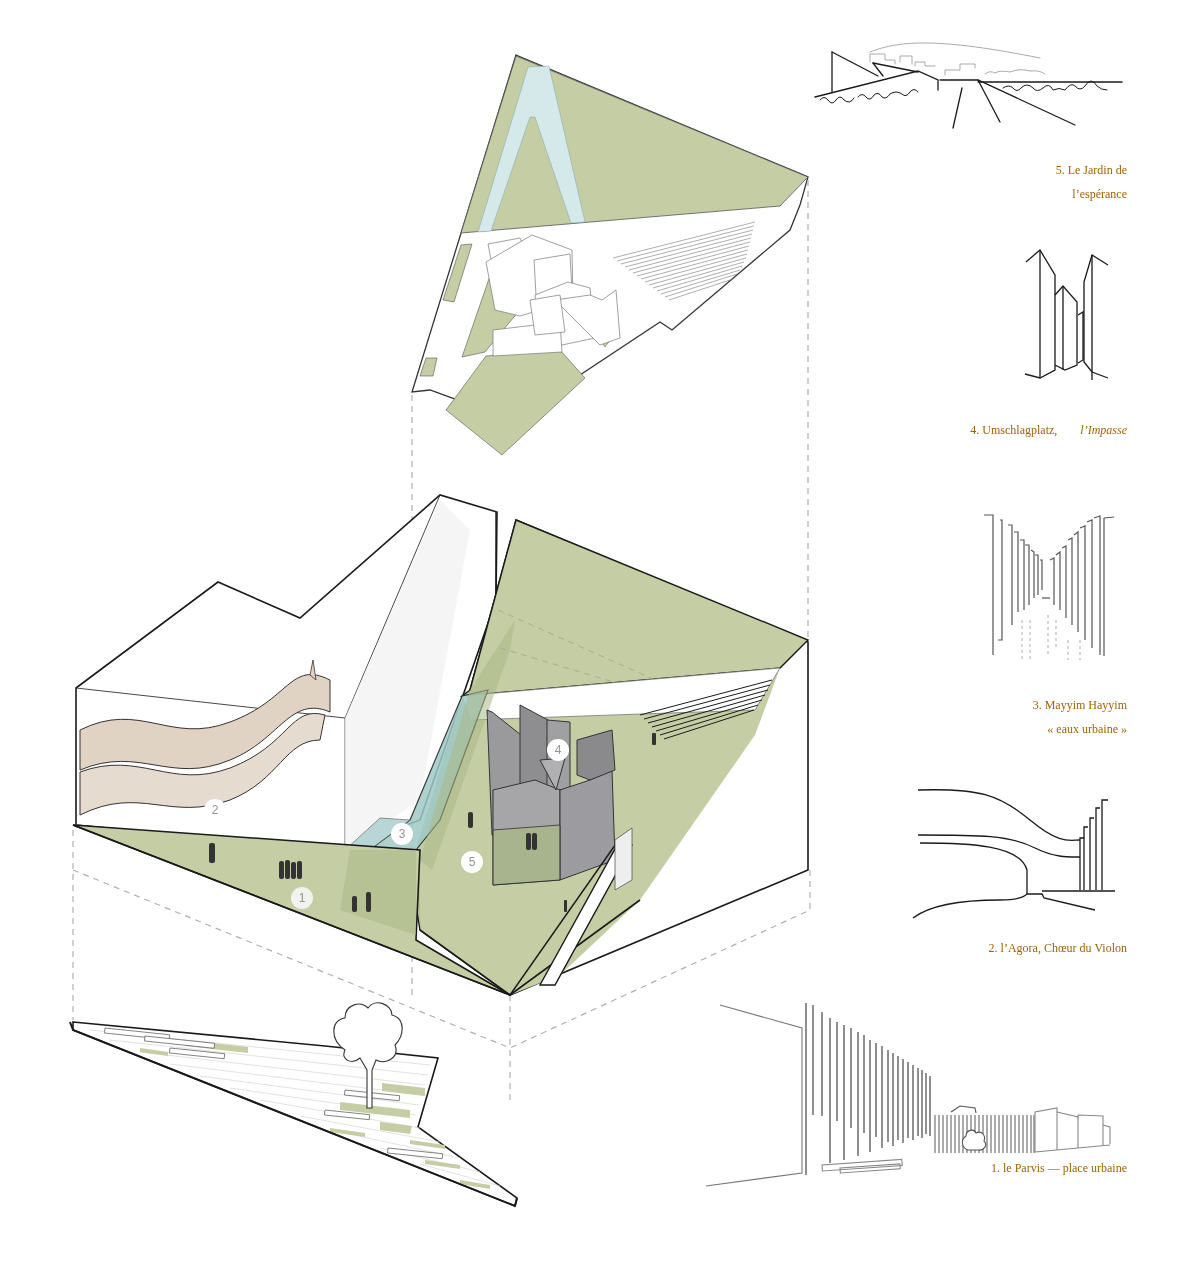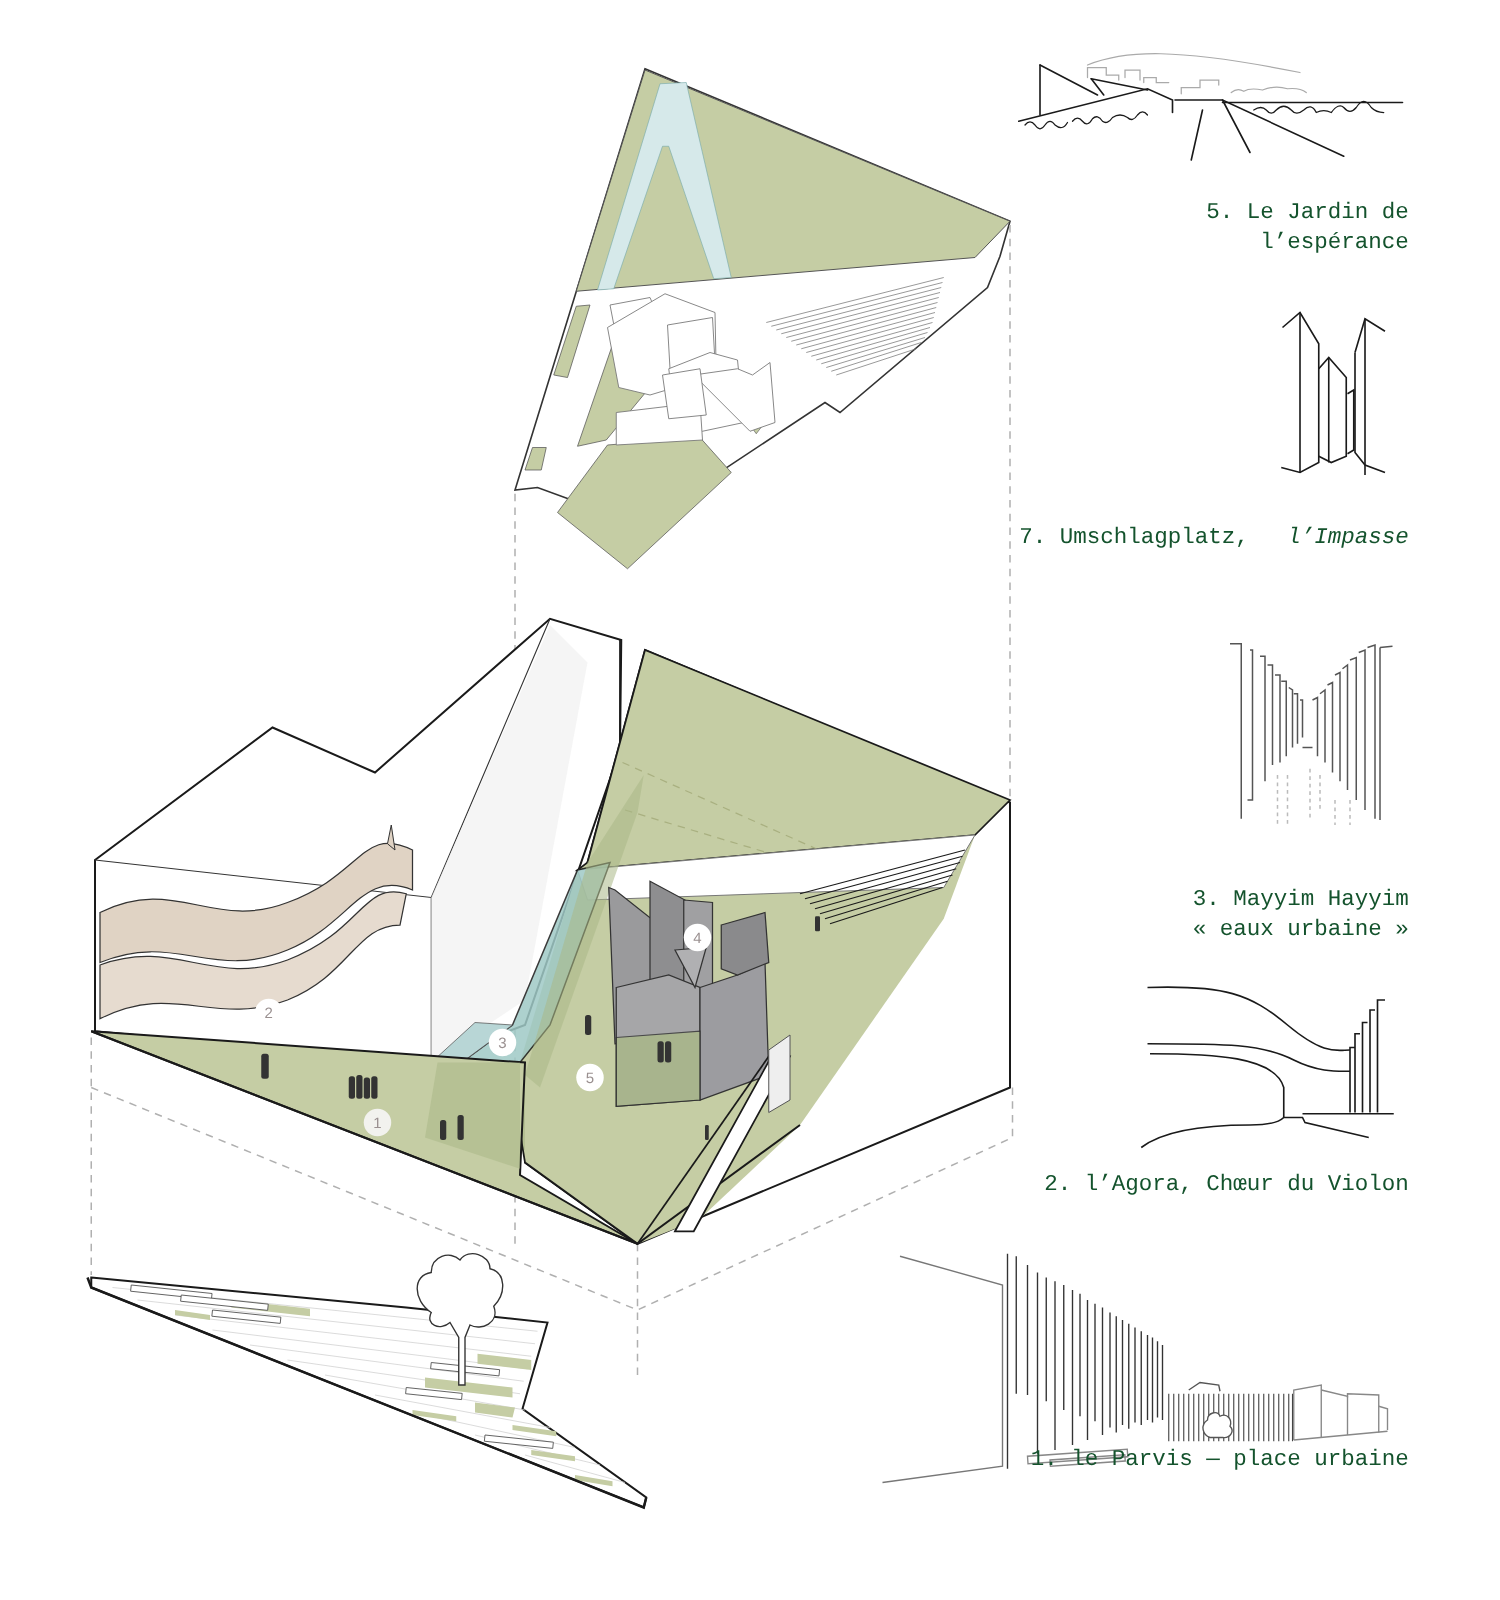--- a/index.html
+++ b/index.html
@@ -1,20 +1,20 @@
 <!DOCTYPE html>
 <html><head>
 <meta charset="utf-8">
 <style>
   html, body { margin:0; padding:0; background:#ffffff; }
   body { width:1200px; height:1280px; position:relative; overflow:hidden;
          font-family:"Liberation Sans", sans-serif; }
   #diagram { position:absolute; left:0; top:0; width:1200px; height:1280px; }
-  .caption { position:absolute; right:73px; text-align:right; color:#14532d;
-             font-size:18px; line-height:24px; font-family:Liberation Mono, monospace; }
+  .caption { position:absolute; right:73px; text-align:right; color:#a16207;
+             font-size:12px; line-height:24px; font-family:Liberation Serif, serif; }
   .caption em { font-style:italic;margin-left:20px; }
   .marker-text { font-family:"Liberation Sans", sans-serif; font-size:12px; fill:#9a9090; }
 </style>
 </head>
 <body>
 
 <svg id="diagram" viewBox="0 0 1200 1280" xmlns="http://www.w3.org/2000/svg">
 
   <g>
 
@@ -353,24 +353,24 @@
     </g>
   </g>
 </svg>
 
 <div class="caption" style="top:158px;">
   <div>5. Le Jardin de</div>
   <div>l’espérance</div>
 </div>
 
 <div class="caption" style="top:418px;">
-  <span>7. Umschlagplatz, </span><em>l’Impasse</em>
-</div>
-
-<div class="caption" style="top:708px;text-align:center;">
+  <span>4. Umschlagplatz, </span><em>l’Impasse</em>
+</div>
+
+<div class="caption" style="top:693px;">
   <div>3. Mayyim Hayyim</div>
   <div>« eaux urbaine »</div>
 </div>
 
 <div class="caption" style="top:936px;">
   <div>2. l’Agora, Chœur du Violon</div>
 </div>
 
 <div class="caption" style="top:1156px;">
   <div>1. le Parvis — place urbaine</div>

